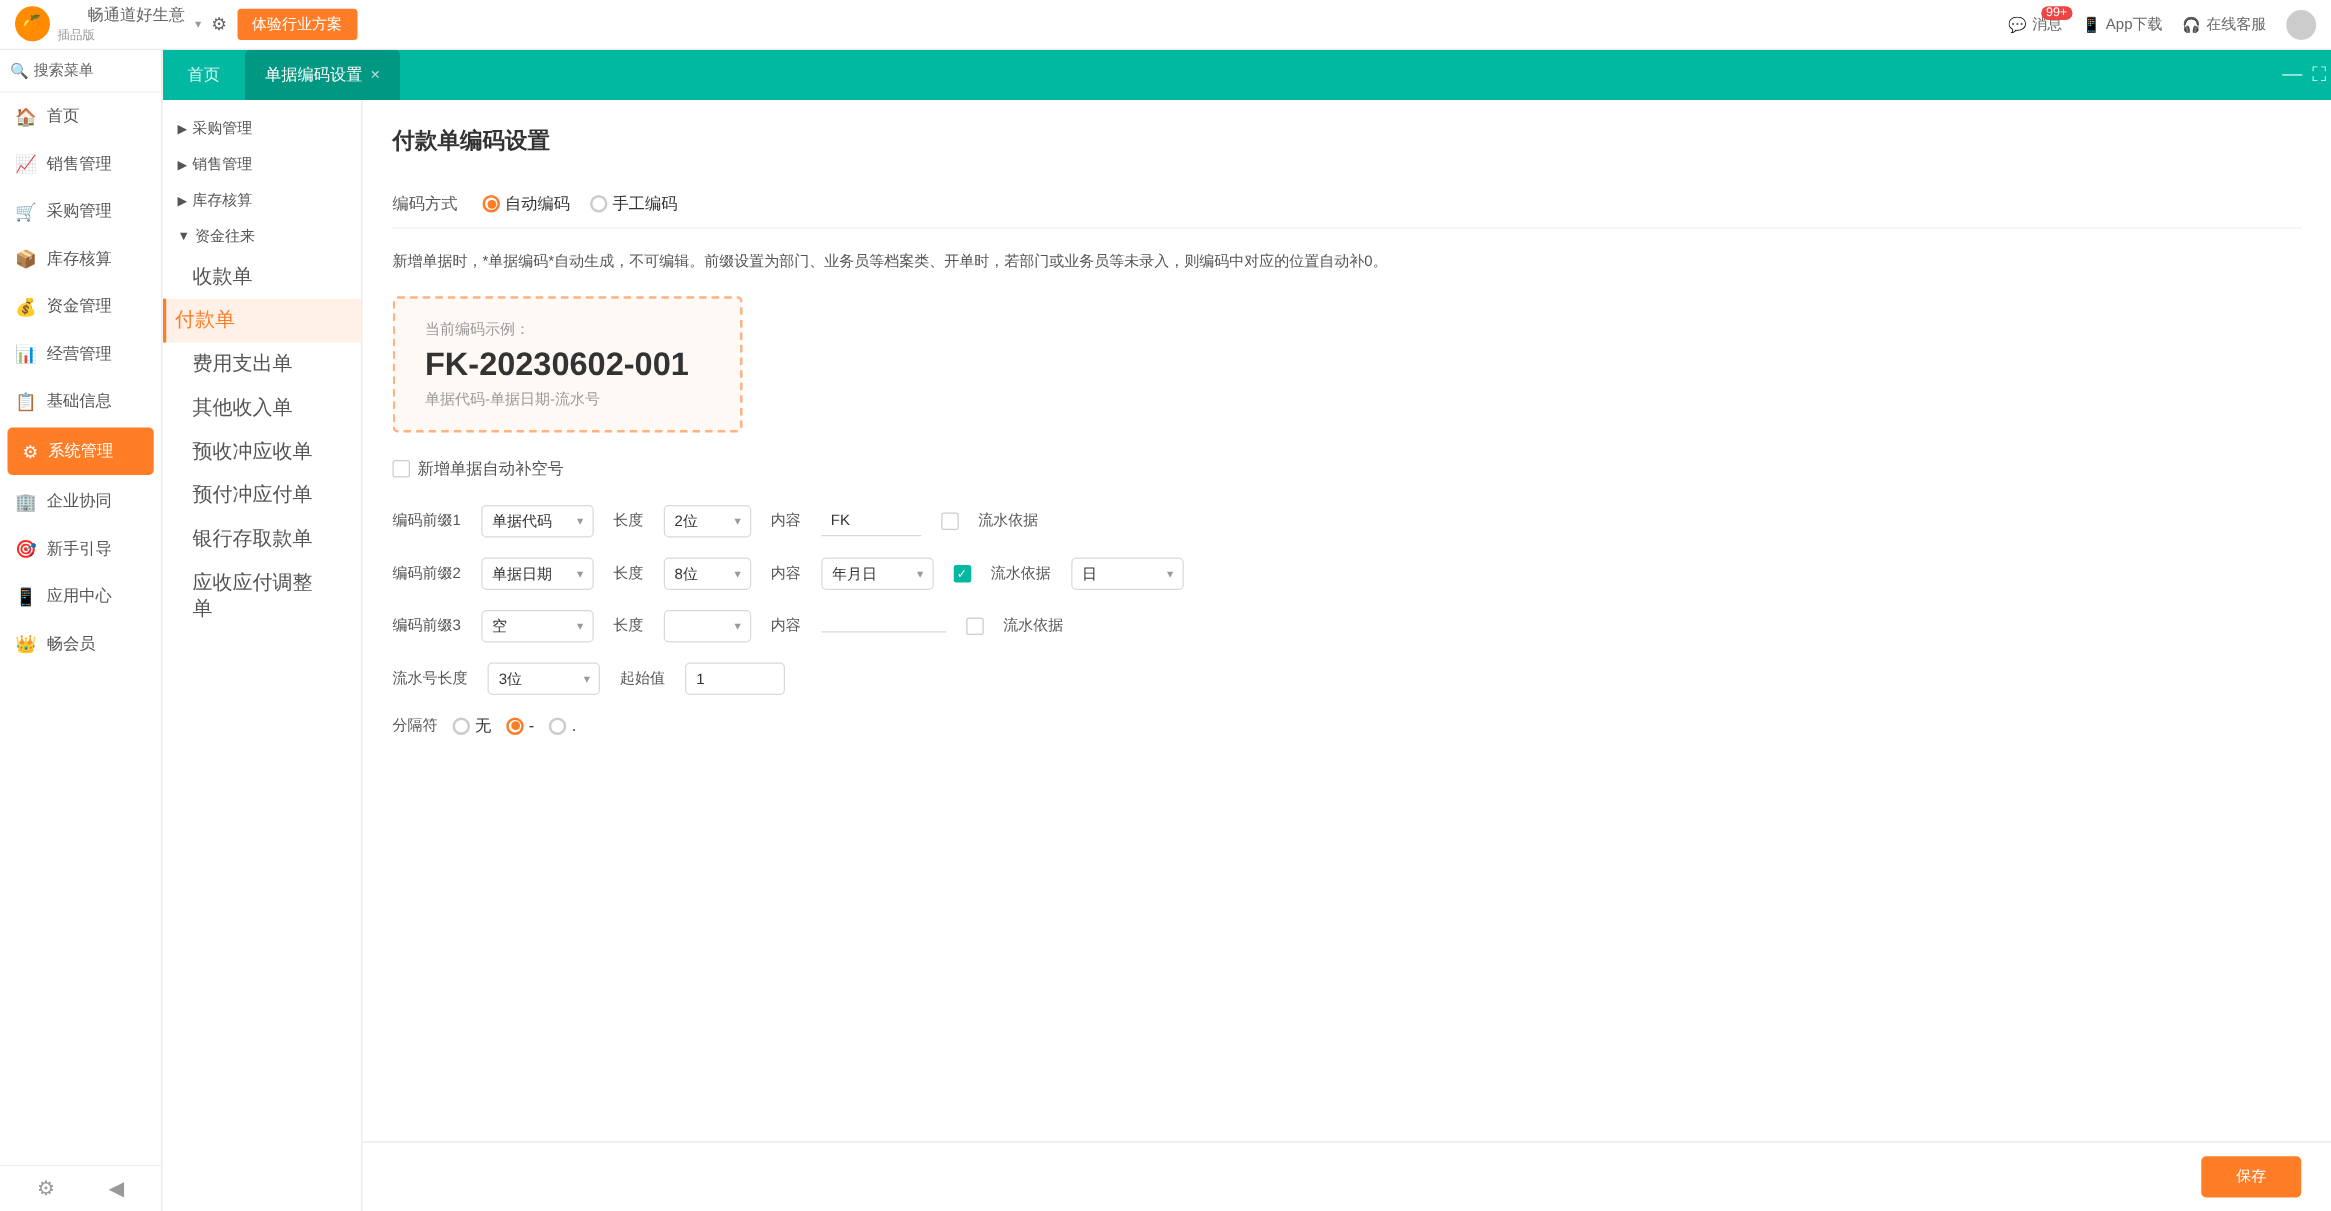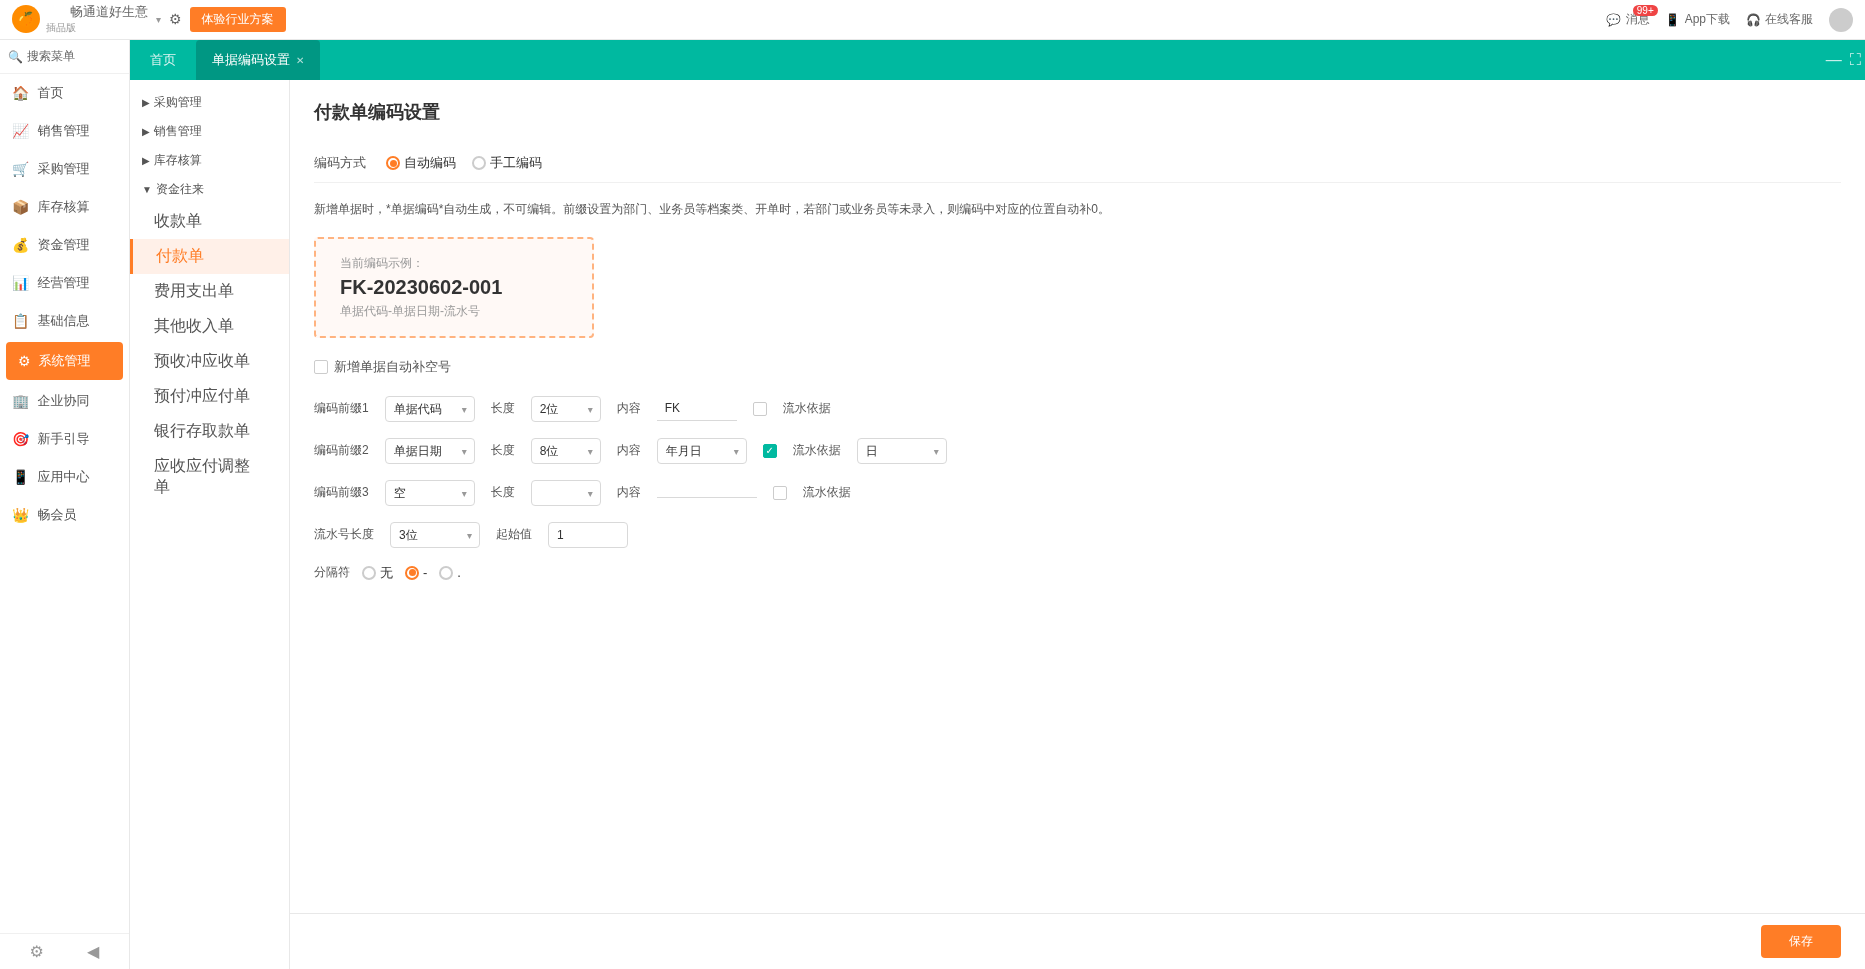--- a/index.html
+++ b/index.html
@@ -128,21 +128,21 @@
       font-size: 12px;
       color: #555;
     }
     .sub-nav-item {
       padding: 7px 24px;
       cursor: pointer;
       font-size: 16px;
       color: #555;
       font-family: Liberation Mono, monospace;
     }
-    .sub-nav-item.active { background: #fff0e8; color: #ff7d26; border-left: 3px solid #ff7d26; padding-left: 23px; }
+    .sub-nav-item.active { background: #fff0e8; color: #ff7d26; border-left: 3px solid #ff7d26; padding-left: 7px; }
     .chevron { font-size: 10px; }
 
     
     .main-content {
       flex: 1;
       padding: 20px 24px;
       overflow-y: auto;
       background: #fff;
     }
 
@@ -191,21 +191,21 @@
     .code-preview-box {
       border: 2px dashed #ffb380;
       background: #fff9f6;
       padding: 16px 24px;
       display: inline-block;
       border-radius: 4px;
       margin-bottom: 20px;
       min-width: 280px;
     }
     .code-preview-label { font-size: 12px; color: #999; margin-bottom: 4px; }
-    .code-preview-value { font-size: 20px; font-weight: 600; color: #333; margin-bottom: 4px; }
+    .code-preview-value { font-size: 26px; font-weight: 600; color: #333; margin-bottom: 4px; }
     .code-preview-format { font-size: 12px; color: #999; }
 
     
     .checkbox-row {
       display: flex;
       align-items: center;
       gap: 6px;
       margin-bottom: 20px;
       font-size: 13px;
       color: #555;

